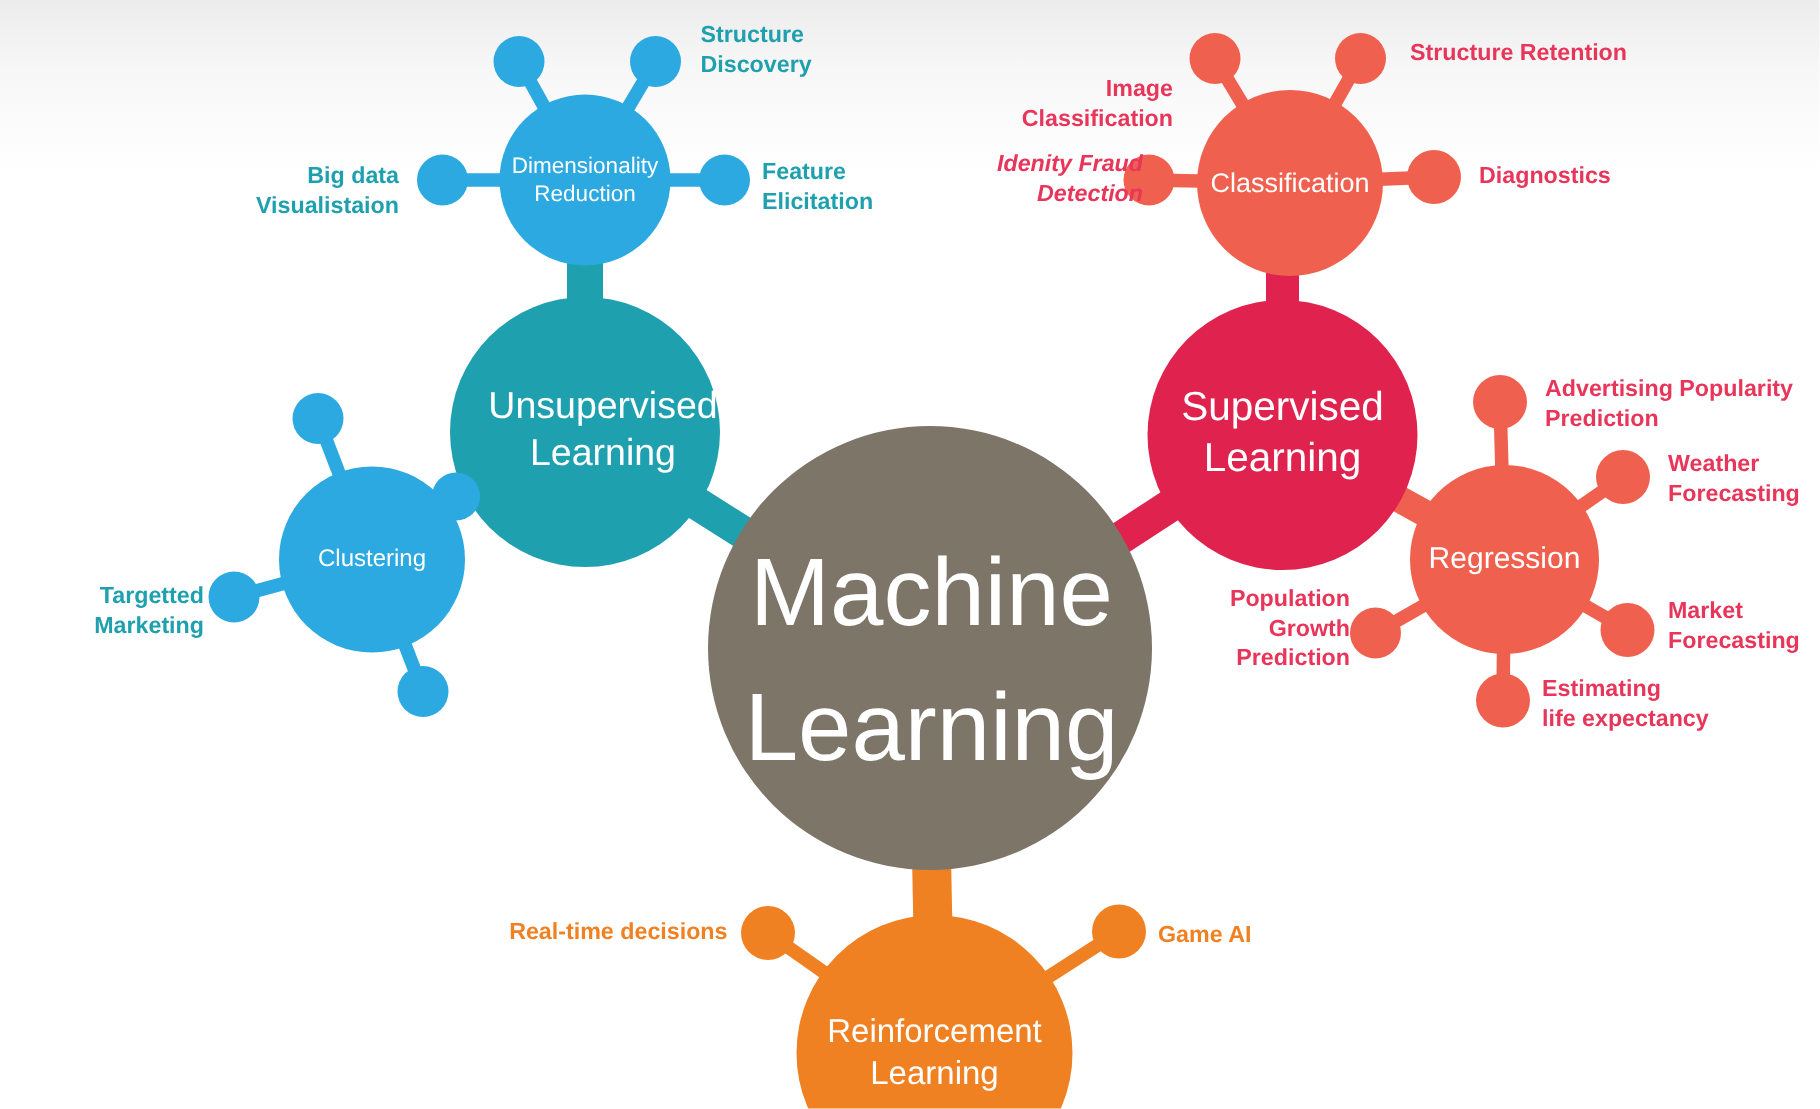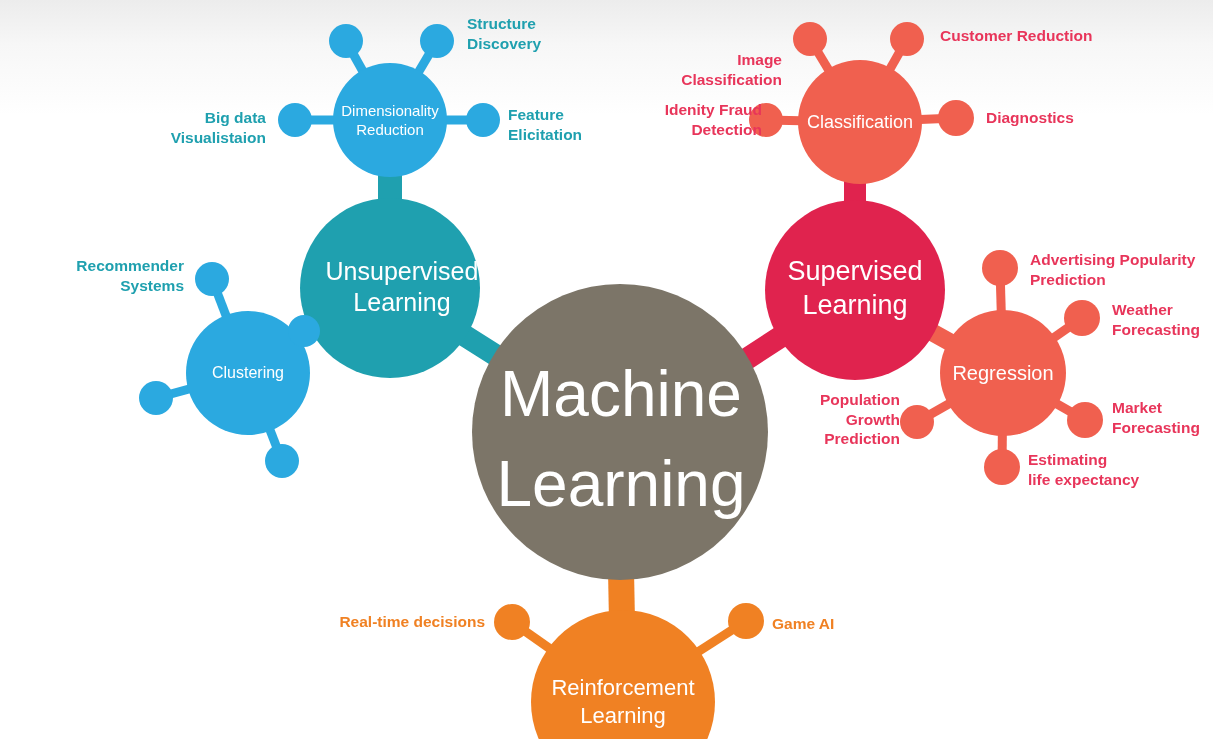--- a/index.html
+++ b/index.html
@@ -133,27 +133,27 @@
 Learning</div>
   <div class="hub-label" style="left:623px;top:701px;font-size:22px;">Reinforcement
 Learning</div>
 
   <div class="lbl teal l" style="left:467px;top:14px;width:130px;">Structure
 Discovery</div>
   <div class="lbl teal r" style="left:158px;top:96px;width:108px;margin-top:12px;">Big data
 Visualistaion</div>
   <div class="lbl teal l" style="left:508px;top:105px;width:110px;">Feature
 Elicitation</div>
-  <div class="lbl teal r" style="left:58px;top:256px;width:126px;">Recommender
-Systems</div>
+  <div class="lbl teal r" style="left:36px;top:388px;width:100px;">Targetted
+Marketing</div>
 
   <div class="lbl red r" style="left:658px;top:20px;width:124px;margin-top:30px;">Image
 Classification</div>
-  <div class="lbl red l" style="left:940px;top:26px;width:180px;">Customer Reduction</div>
-  <div class="lbl red r" style="left:626px;top:100px;width:136px;">Idenity Fraud
+  <div class="lbl red l" style="left:940px;top:26px;width:180px;">Structure Retention</div>
+  <div class="lbl red r" style="left:626px;top:100px;width:136px;font-style:italic;">Idenity Fraud
 Detection</div>
   <div class="lbl red l" style="left:986px;top:108px;width:120px;">Diagnostics</div>
   <div class="lbl red l" style="left:1030px;top:250px;width:180px;">Advertising Popularity
 Prediction</div>
   <div class="lbl red l" style="left:1112px;top:300px;width:100px;">Weather
 Forecasting</div>
   <div class="lbl red l" style="left:1112px;top:398px;width:100px;">Market
 Forecasting</div>
   <div class="lbl red l" style="left:1028px;top:450px;width:140px;">Estimating
 life expectancy</div>

